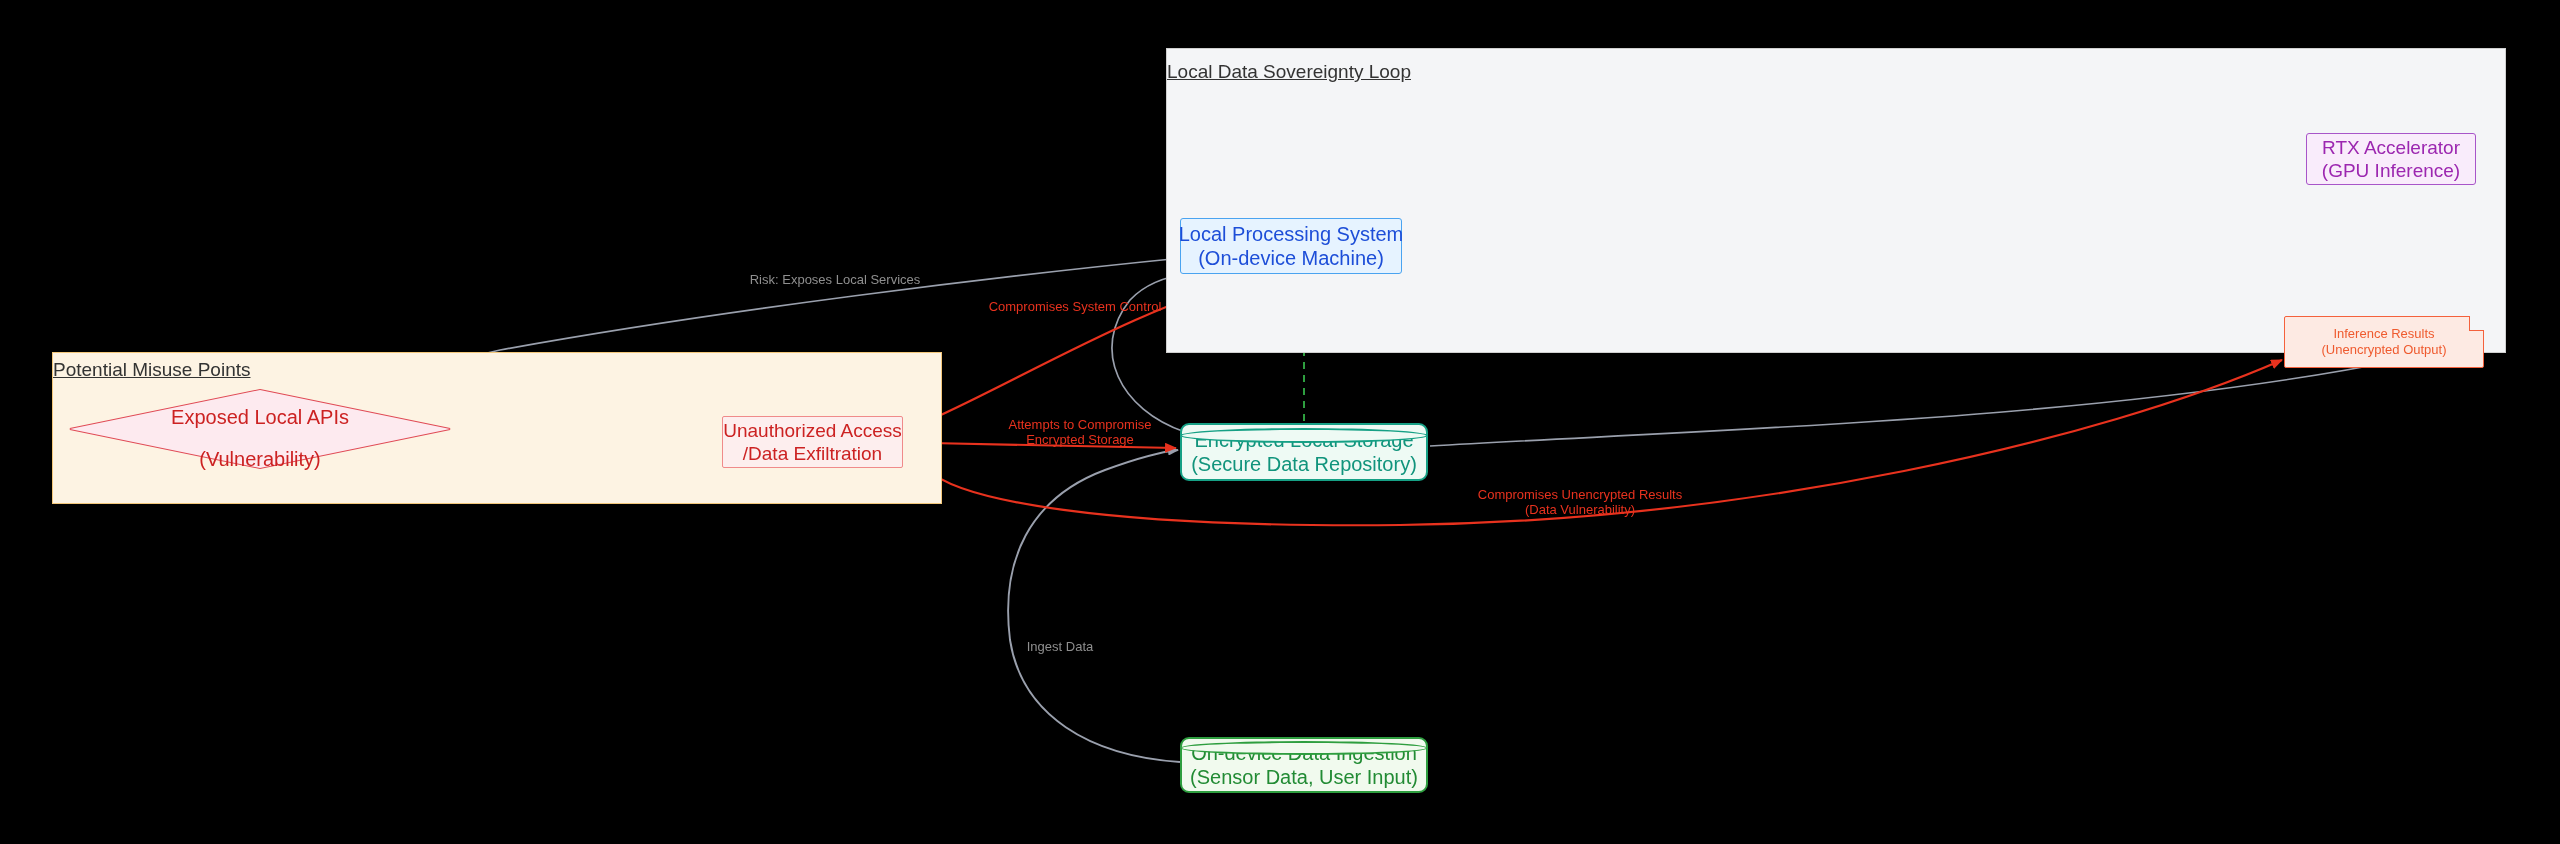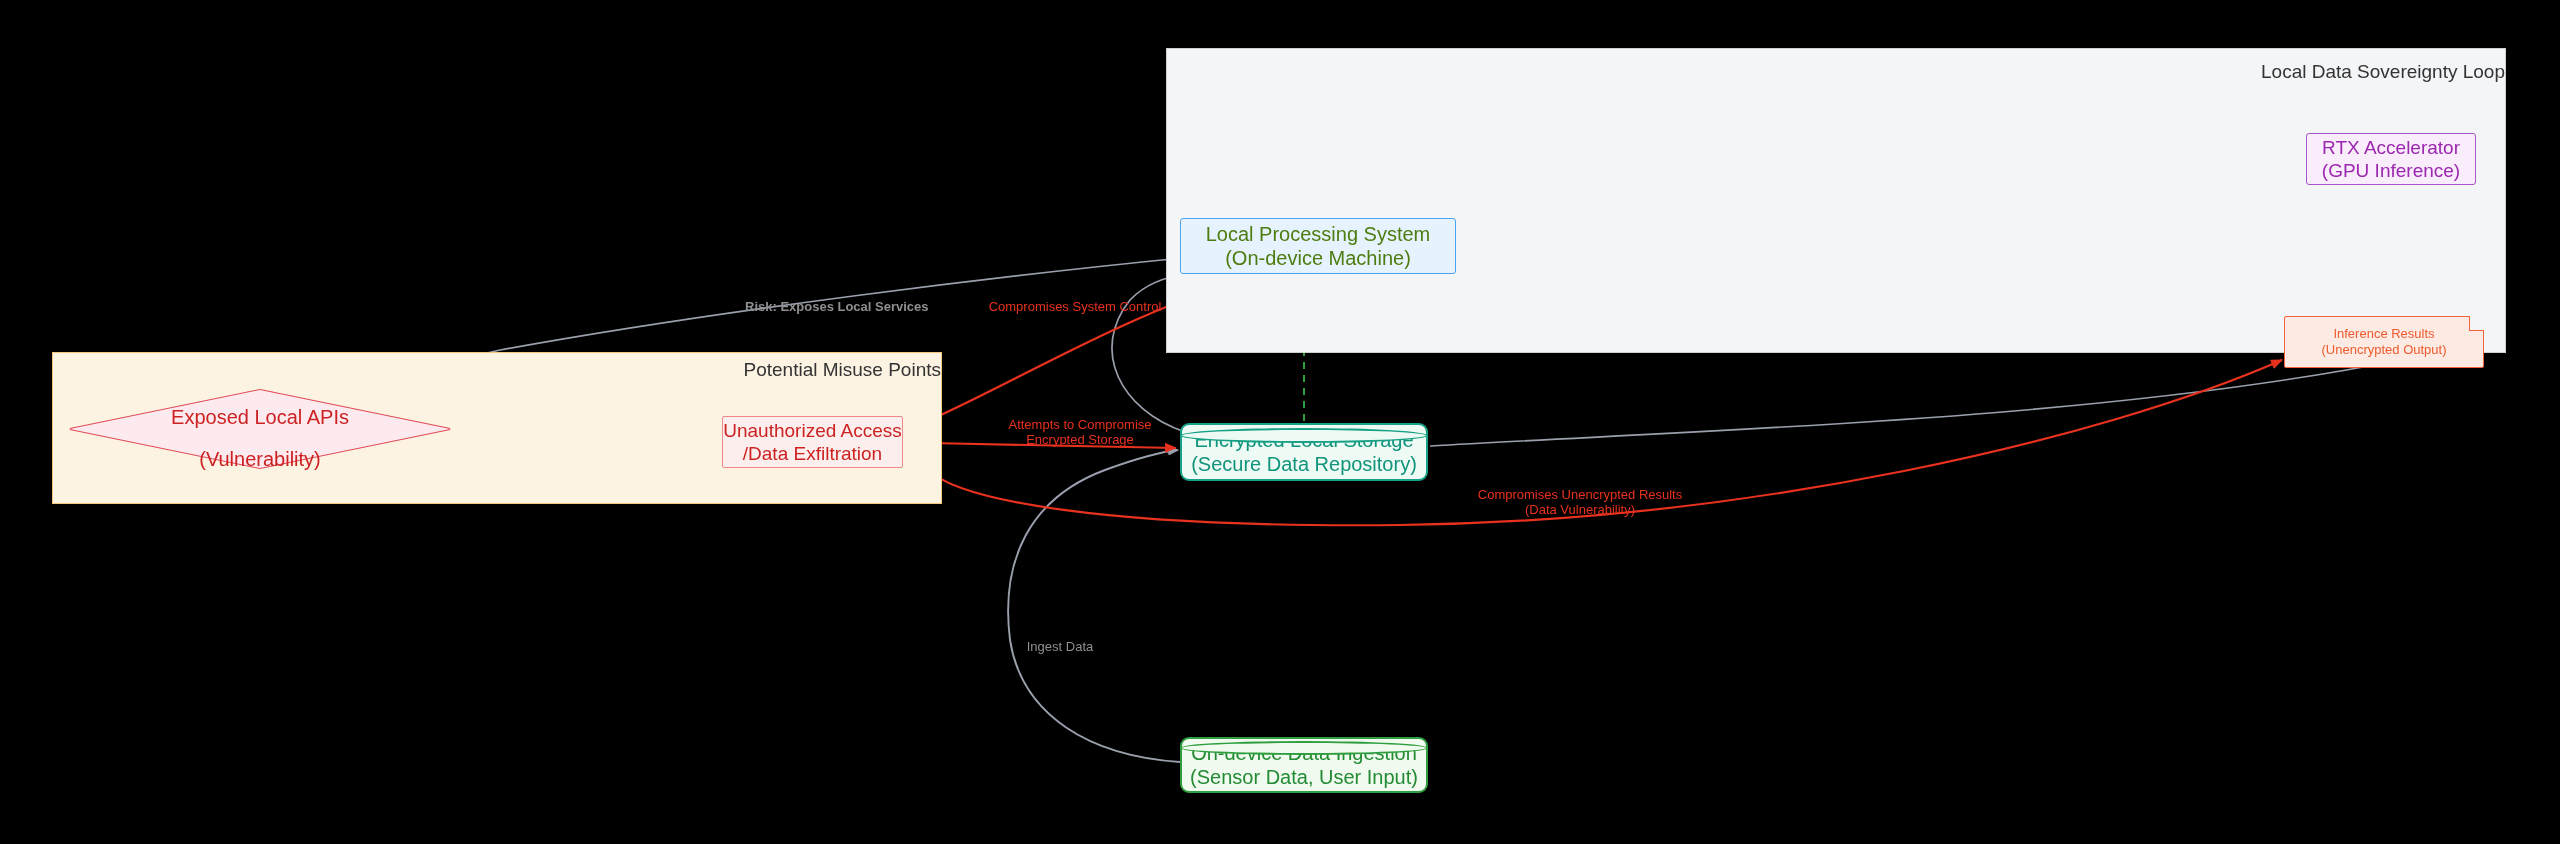--- a/index.html
+++ b/index.html
@@ -44,25 +44,26 @@
     width: 890px;
     height: 152px;
     background: #fdf3e3;
     border: 1px solid #f3c77a;
   }
   .subgraph-title {
     position: absolute;
     left: 0;
     right: 0;
     top: 12px;
-    text-align: right;
+    text-align: left;
     font-size: 19px;
     color: #333333;
     font-family: "Liberation Sans", sans-serif;
     white-space: nowrap;
+    text-decoration: underline;
   }
   #subgraph-misuse .subgraph-title {
     top: 6px;
     font-size: 19px;
   }
 
   
   .node {
     position: absolute;
     box-sizing: border-box;
@@ -74,26 +75,26 @@
     line-height: 1.22;
     font-family: "Liberation Sans", sans-serif;
     white-space: nowrap;
   }
   .node .l1, .node .l2 { display: block; }
 
   
   #node-local-processing {
     left: 1180px;
     top: 218px;
-    width: 276px;
+    width: 222px;
     height: 56px;
     background: #e6f3ff;
     border: 1.6px solid #4aa3f0;
     border-radius: 3px;
-    color: #4d7c0f;
+    color: #1d4ed8;
     font-size: 20px;
   }
 
   
   #node-model {
     left: 1712px;
     top: 185px;
     width: 330px;
     height: 62px;
     background: #fdf6d8;
@@ -333,21 +334,21 @@
 
   <div class="node" id="node-unauthorized">
     <span class="l1">Unauthorized Access</span>
     <span class="l2">/Data Exfiltration</span>
   </div>
 
   <svg class="layer" viewBox="0 0 2560 844">
     <polygon points="260,390 450,429 260,468 70,429" fill="none" stroke="#e04a55" stroke-width="2"></polygon>
   </svg>
 
-  <div class="edge-label dim" style="left:745px; top:300px; width:180px;font-weight:bold;">Risk: Exposes Local Services</div>
+  <div class="edge-label dim" style="left:745px; top:273px; width:180px;">Risk: Exposes Local Services</div>
 
   <div class="edge-label red" style="left:975px; top:300px; width:200px;">Compromises System Control</div>
 
   <div class="edge-label red" style="left:990px; top:418px; width:180px;">
     <span>Attempts to Compromise</span><br>
     <span>Encrypted Storage</span>
   </div>
 
   <div class="edge-label red" style="left:1460px; top:488px; width:240px;">
     <span>Compromises Unencrypted Results</span><br>

